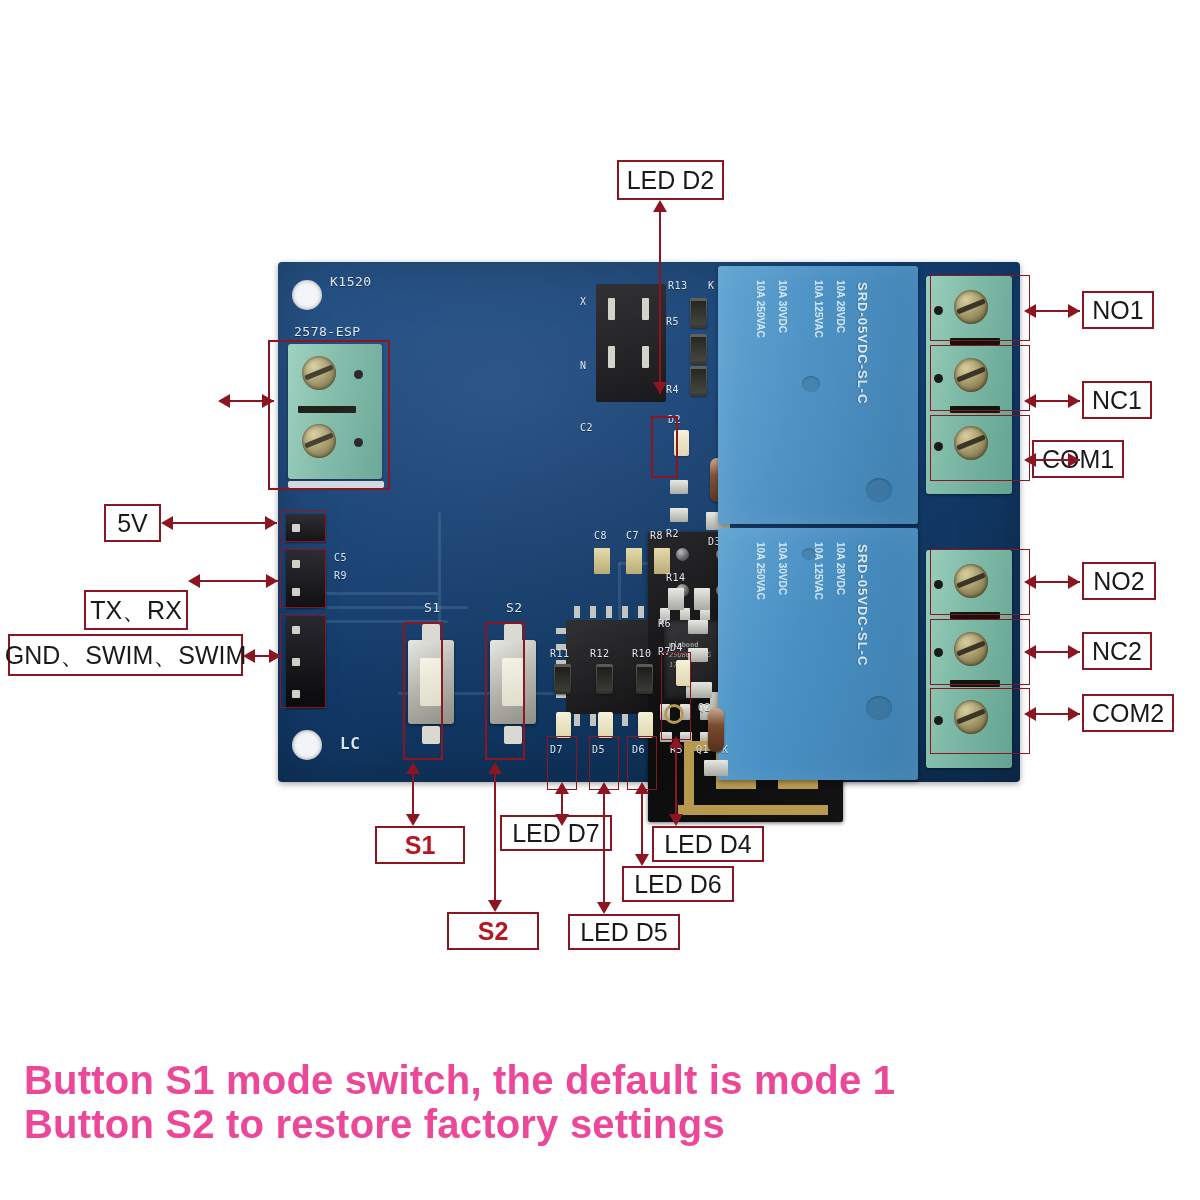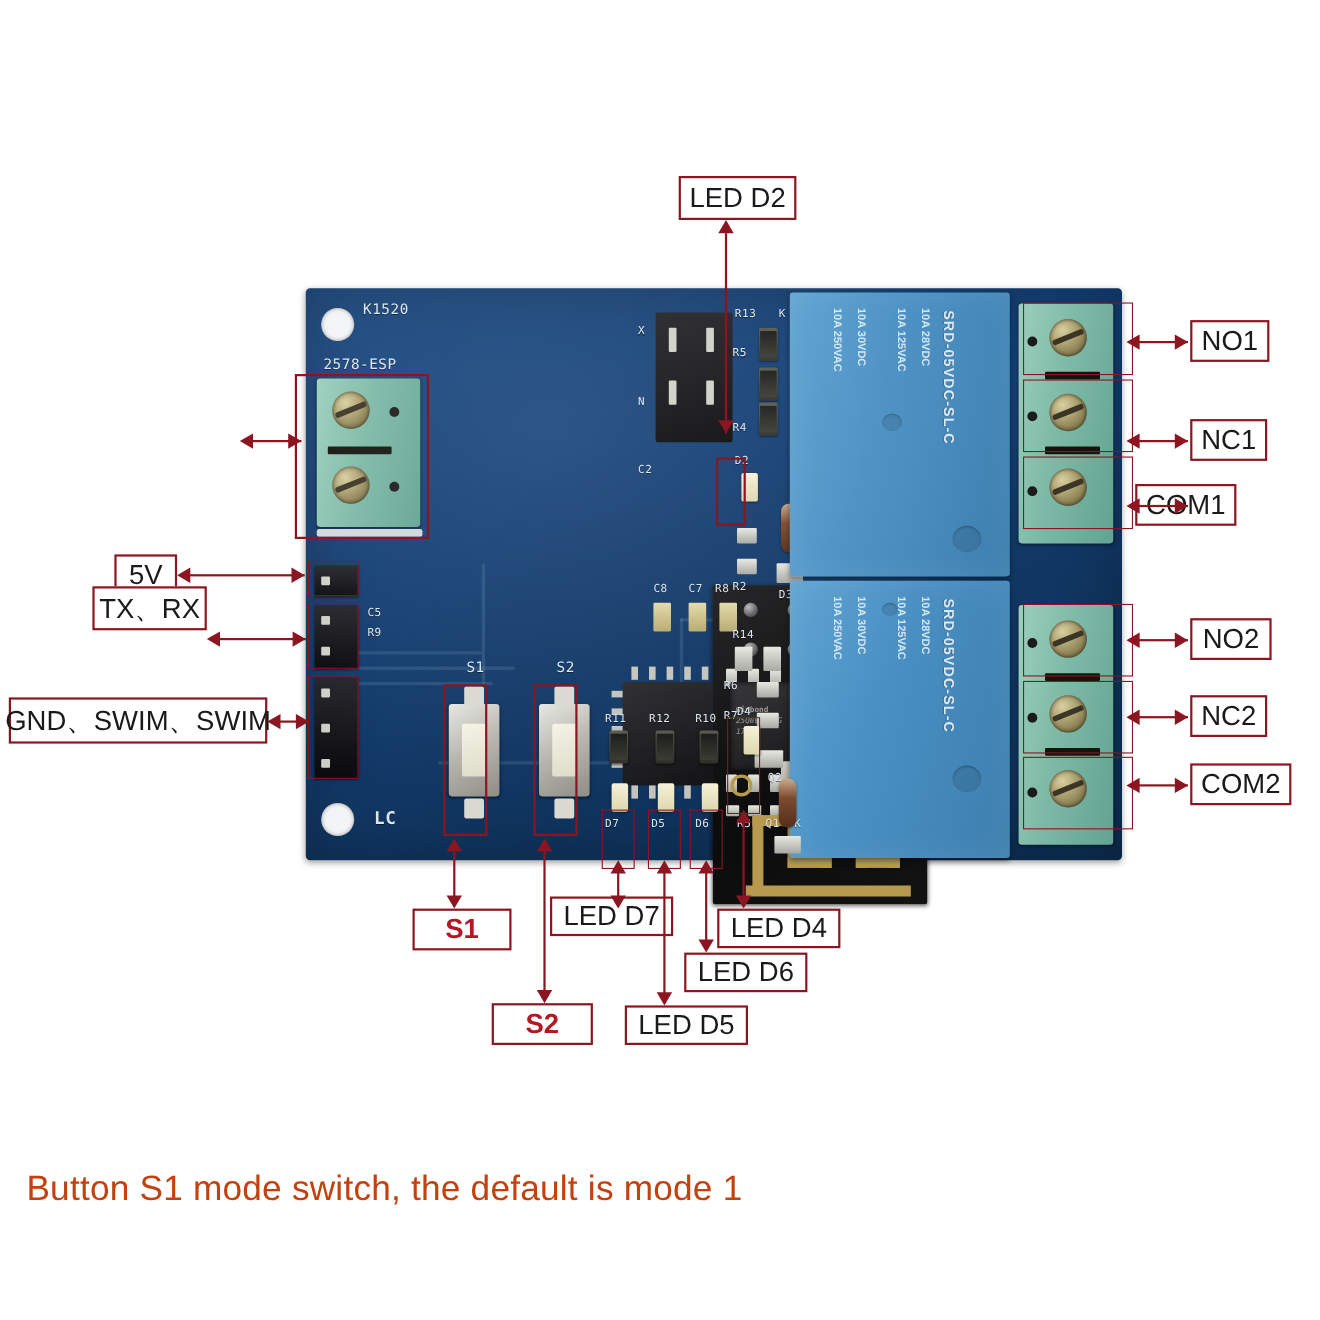--- a/index.html
+++ b/index.html
@@ -110,22 +110,22 @@
   .ln{position:absolute;background:#8b1520;}
   .lnh{height:2px;}
   .lnv{width:2px;}
   .arr{position:absolute;width:0;height:0;}
   .arrL{border-top:7px solid transparent;border-bottom:7px solid transparent;border-right:12px solid #8b1520;}
   .arrR{border-top:7px solid transparent;border-bottom:7px solid transparent;border-left:12px solid #8b1520;}
   .arrU{border-left:7px solid transparent;border-right:7px solid transparent;border-bottom:12px solid #8b1520;}
   .arrD{border-left:7px solid transparent;border-right:7px solid transparent;border-top:12px solid #8b1520;}
 
   
-  .caption{position:absolute;left:24px;top:1058px;width:1100px;color:#c2410c;
-           font-size:32px;font-weight:normal;line-height:44px;letter-spacing:.2px;}
+  .caption{position:absolute;left:24px;top:1058px;width:1100px;color:#ec4899;
+           font-size:40px;font-weight:bold;line-height:44px;letter-spacing:.2px;}
 </style>
 </head>
 <body>
 
 <div id="stage">
 
   <div class="board">
 
     <div class="mhole" style="left:14px;top:18px"></div>
     <div class="mhole" style="left:14px;top:468px"></div>
@@ -378,21 +378,21 @@
   <div class="arr arrL" style="left:218px;top:394px"></div>
   <div class="arr arrR" style="left:262px;top:394px"></div>
   <div class="hl" style="left:268px;top:340px;width:122px;height:150px"></div>
 
   <div class="lblbox" style="left:104px;top:504px;width:57px;height:38px">5V</div>
   <div class="ln lnh" style="left:167px;top:522px;width:110px"></div>
   <div class="arr arrL" style="left:161px;top:516px"></div>
   <div class="arr arrR" style="left:265px;top:516px"></div>
   <div class="hl thin" style="left:280px;top:510px;width:46px;height:32px"></div>
 
-  <div class="lblbox" style="left:84px;top:533px;width:104px;height:40px">TX、RX</div>
+  <div class="lblbox" style="left:84px;top:590px;width:104px;height:40px">TX、RX</div>
   <div class="ln lnh" style="left:194px;top:580px;width:84px"></div>
   <div class="arr arrL" style="left:188px;top:574px"></div>
   <div class="arr arrR" style="left:266px;top:574px"></div>
   <div class="hl thin" style="left:280px;top:548px;width:46px;height:60px"></div>
 
   <div class="lblbox" style="left:8px;top:634px;width:235px;height:42px">GND、SWIM、SWIM</div>
   <div class="ln lnh" style="left:249px;top:655px;width:32px"></div>
   <div class="arr arrL" style="left:243px;top:649px"></div>
   <div class="arr arrR" style="left:269px;top:649px"></div>
   <div class="hl thin" style="left:280px;top:614px;width:46px;height:94px"></div>
@@ -464,15 +464,16 @@
   <div class="arr arrD" style="left:635px;top:854px"></div>
 
   <div class="hl thin" style="left:661px;top:652px;width:30px;height:88px"></div>
   <div class="lblbox" style="left:652px;top:826px;width:112px;height:36px">LED D4</div>
   <div class="ln lnv" style="left:675px;top:744px;height:74px"></div>
   <div class="arr arrU" style="left:669px;top:736px"></div>
   <div class="arr arrD" style="left:669px;top:814px"></div>
 
   <div class="caption">
     <div>Button S1 mode switch, the default is mode 1</div>
+    <div>Button S2 to restore factory settings</div>
   </div>
 
 </div>
 
 </body></html>

